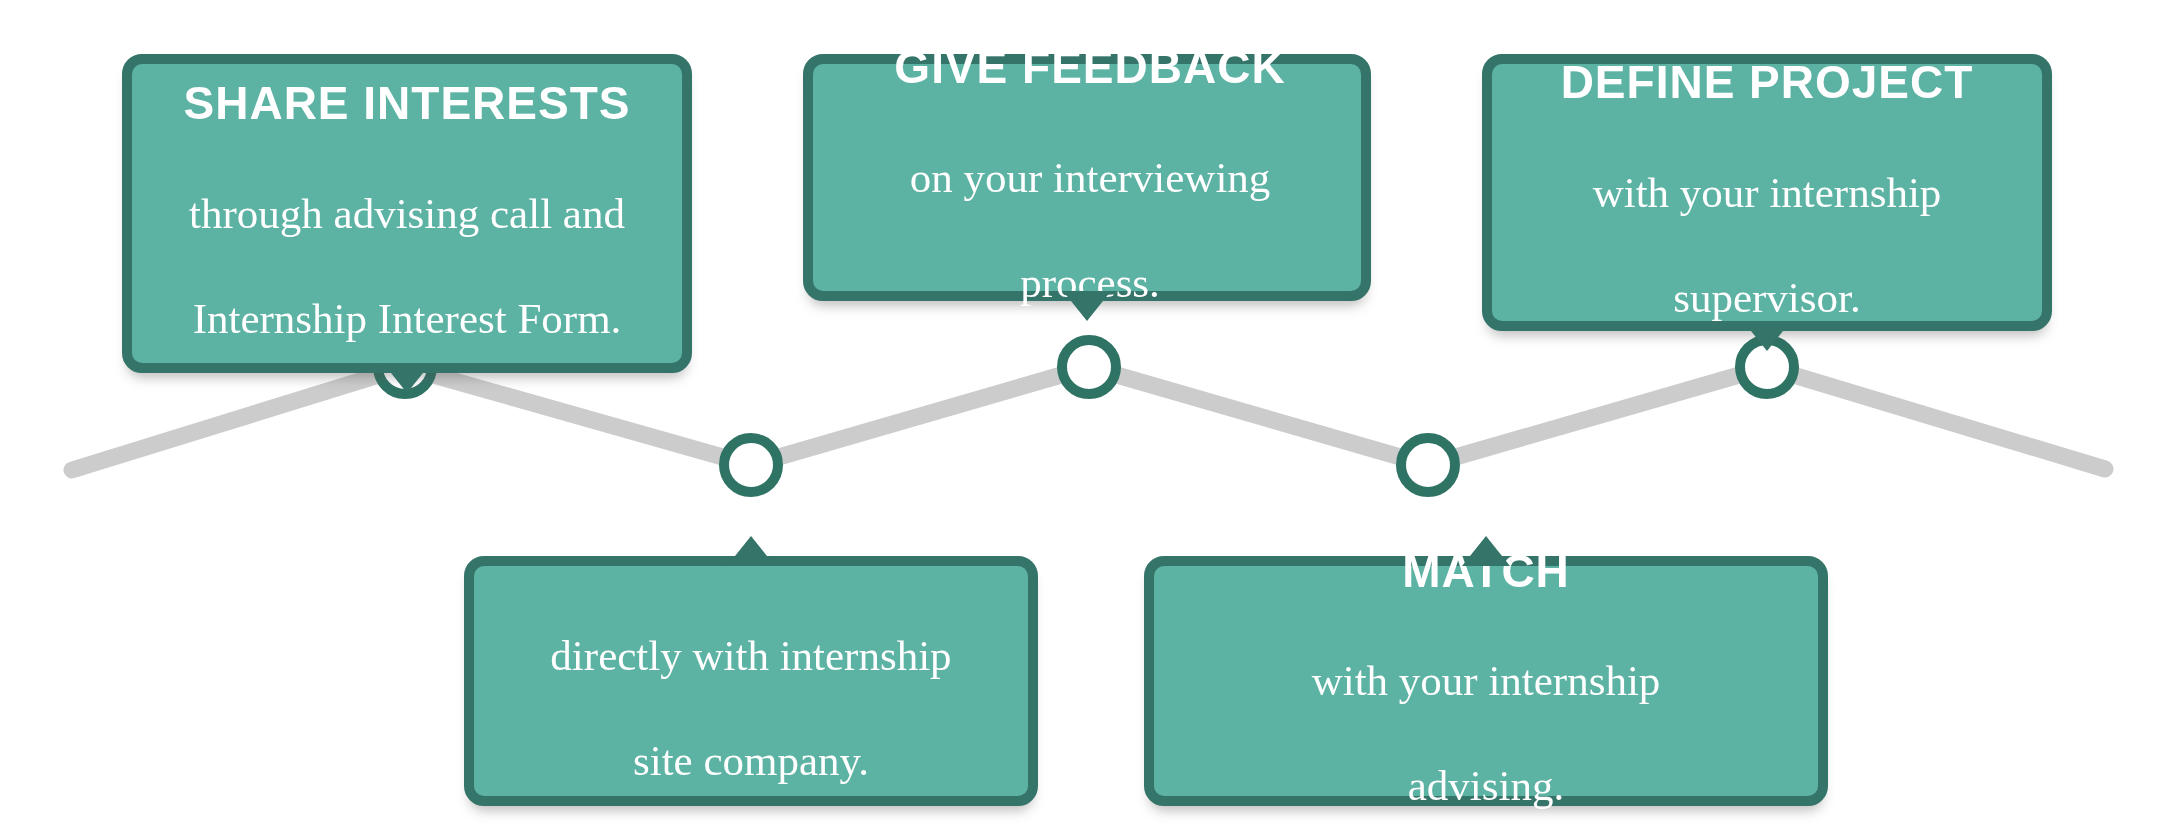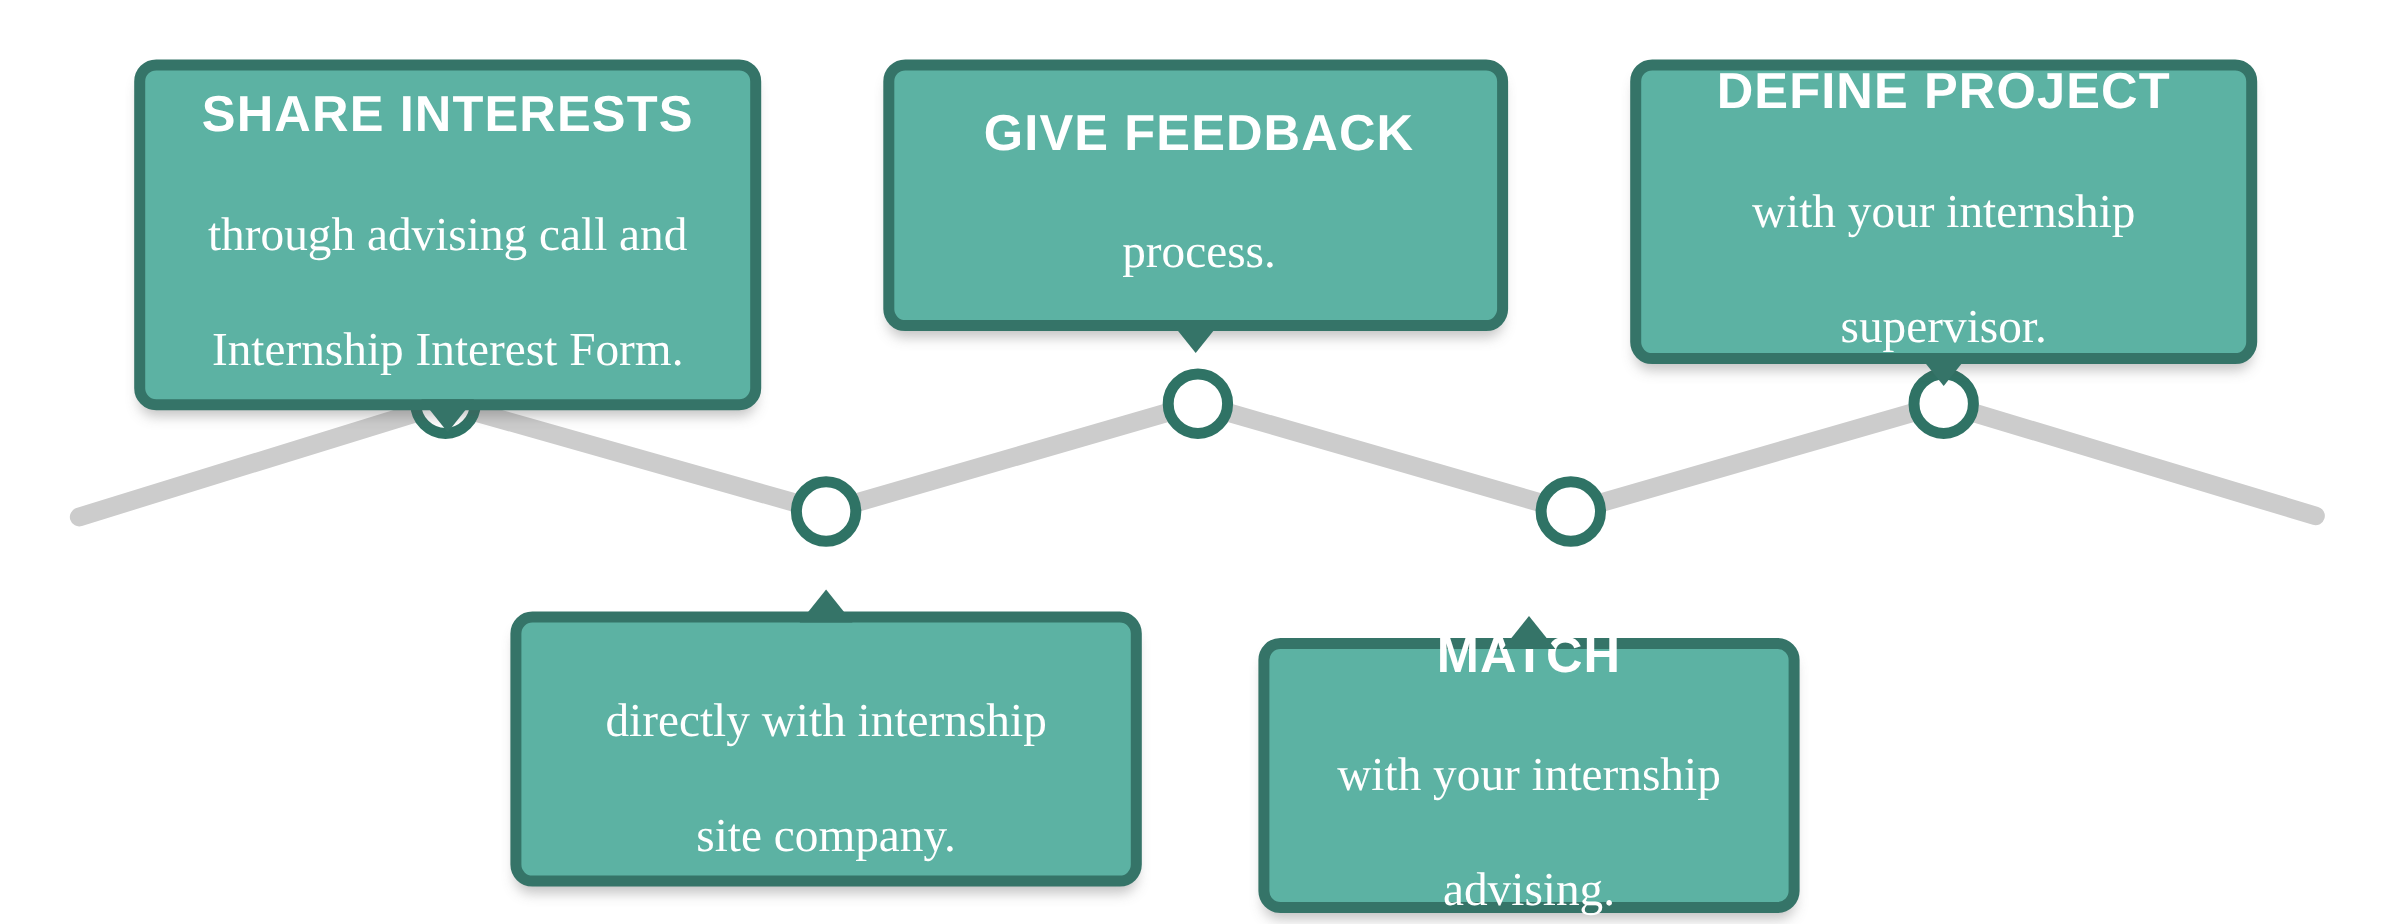--- a/index.html
+++ b/index.html
@@ -68,21 +68,21 @@
   }
   .tail-up{
     bottom:100%;
     border-bottom:30px solid var(--dark);
   }
   
   .b-share    { left:122px;  top:54px;  width:570px; height:319px; }
   .b-feedback { left:803px;  top:54px;  width:568px; height:247px;padding-left:26px; }
   .b-define   { left:1482px; top:54px;  width:570px; height:277px;padding-left:20px; }
   .b-interview{ left:464px;  top:556px; width:574px; height:250px; }
-  .b-match    { left:1144px; top:580px; width:492px; height:250px; }
+  .b-match    { left:1144px; top:556px; width:684px; height:250px; }
 </style>
 </head>
 <body>
 
 <div class="canvas">
 
   <svg class="timeline-svg" width="2170" height="840" viewBox="0 0 2170 840">
     <polyline points="72,470 405,367 751,465 1089,367 1428,465 1767,367 2105,469" fill="none" stroke="#CCCCCC" stroke-width="17" stroke-linecap="round" stroke-linejoin="round"></polyline>
     <circle cx="405" cy="367" r="27" fill="#FFFFFF" stroke="#2F7365" stroke-width="10"></circle>
     <circle cx="751" cy="465" r="27" fill="#FFFFFF" stroke="#2F7365" stroke-width="10"></circle>
@@ -96,20 +96,21 @@
     <div class="bubble-desc">
       <div class="desc-line">through advising call and</div>
       <div class="desc-line">Internship Interest Form.</div>
     </div>
     <div class="tail tail-down"></div>
   </div>
 
   <div class="bubble b-feedback">
     <div class="bubble-title">GIVE FEEDBACK</div>
     <div class="bubble-desc">
+      <div class="desc-line">on your interviewing</div>
       <div class="desc-line">process.</div>
     </div>
     <div class="tail tail-down"></div>
   </div>
 
   <div class="bubble b-define">
     <div class="bubble-title">DEFINE PROJECT</div>
     <div class="bubble-desc">
       <div class="desc-line">with your internship</div>
       <div class="desc-line">supervisor.</div>

